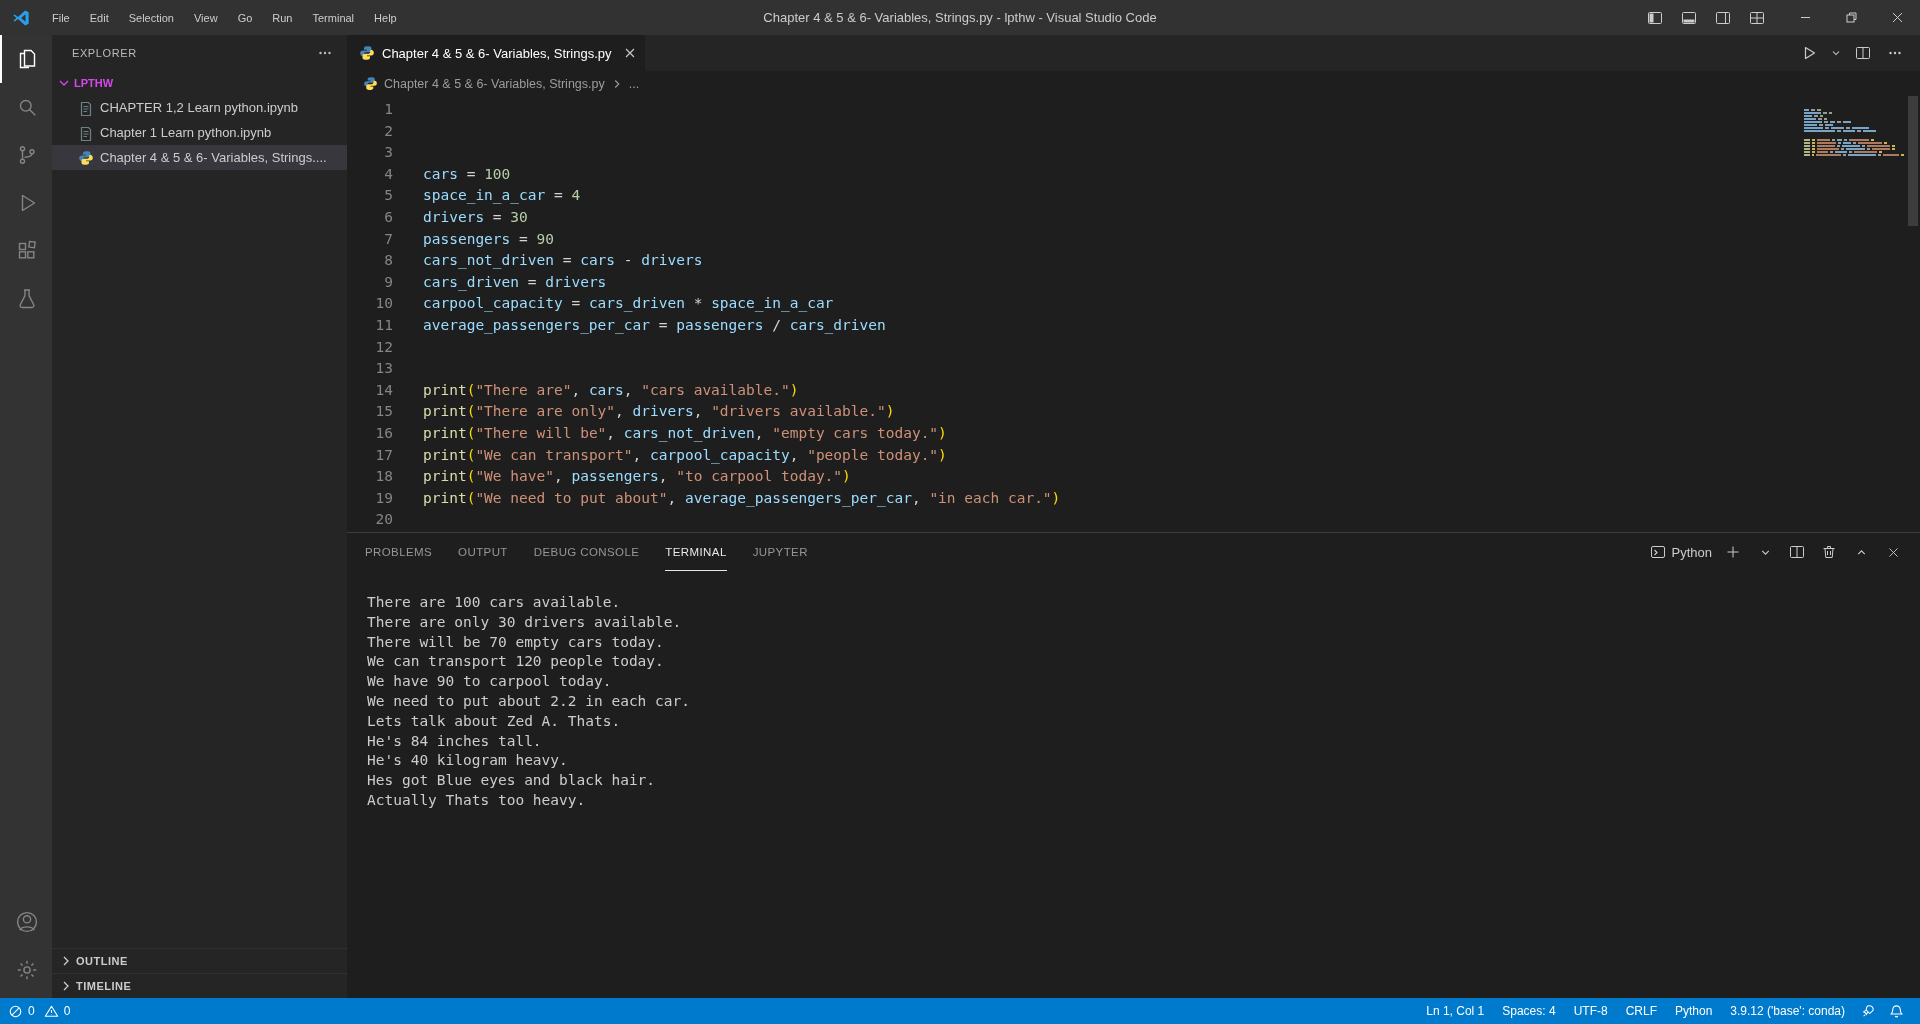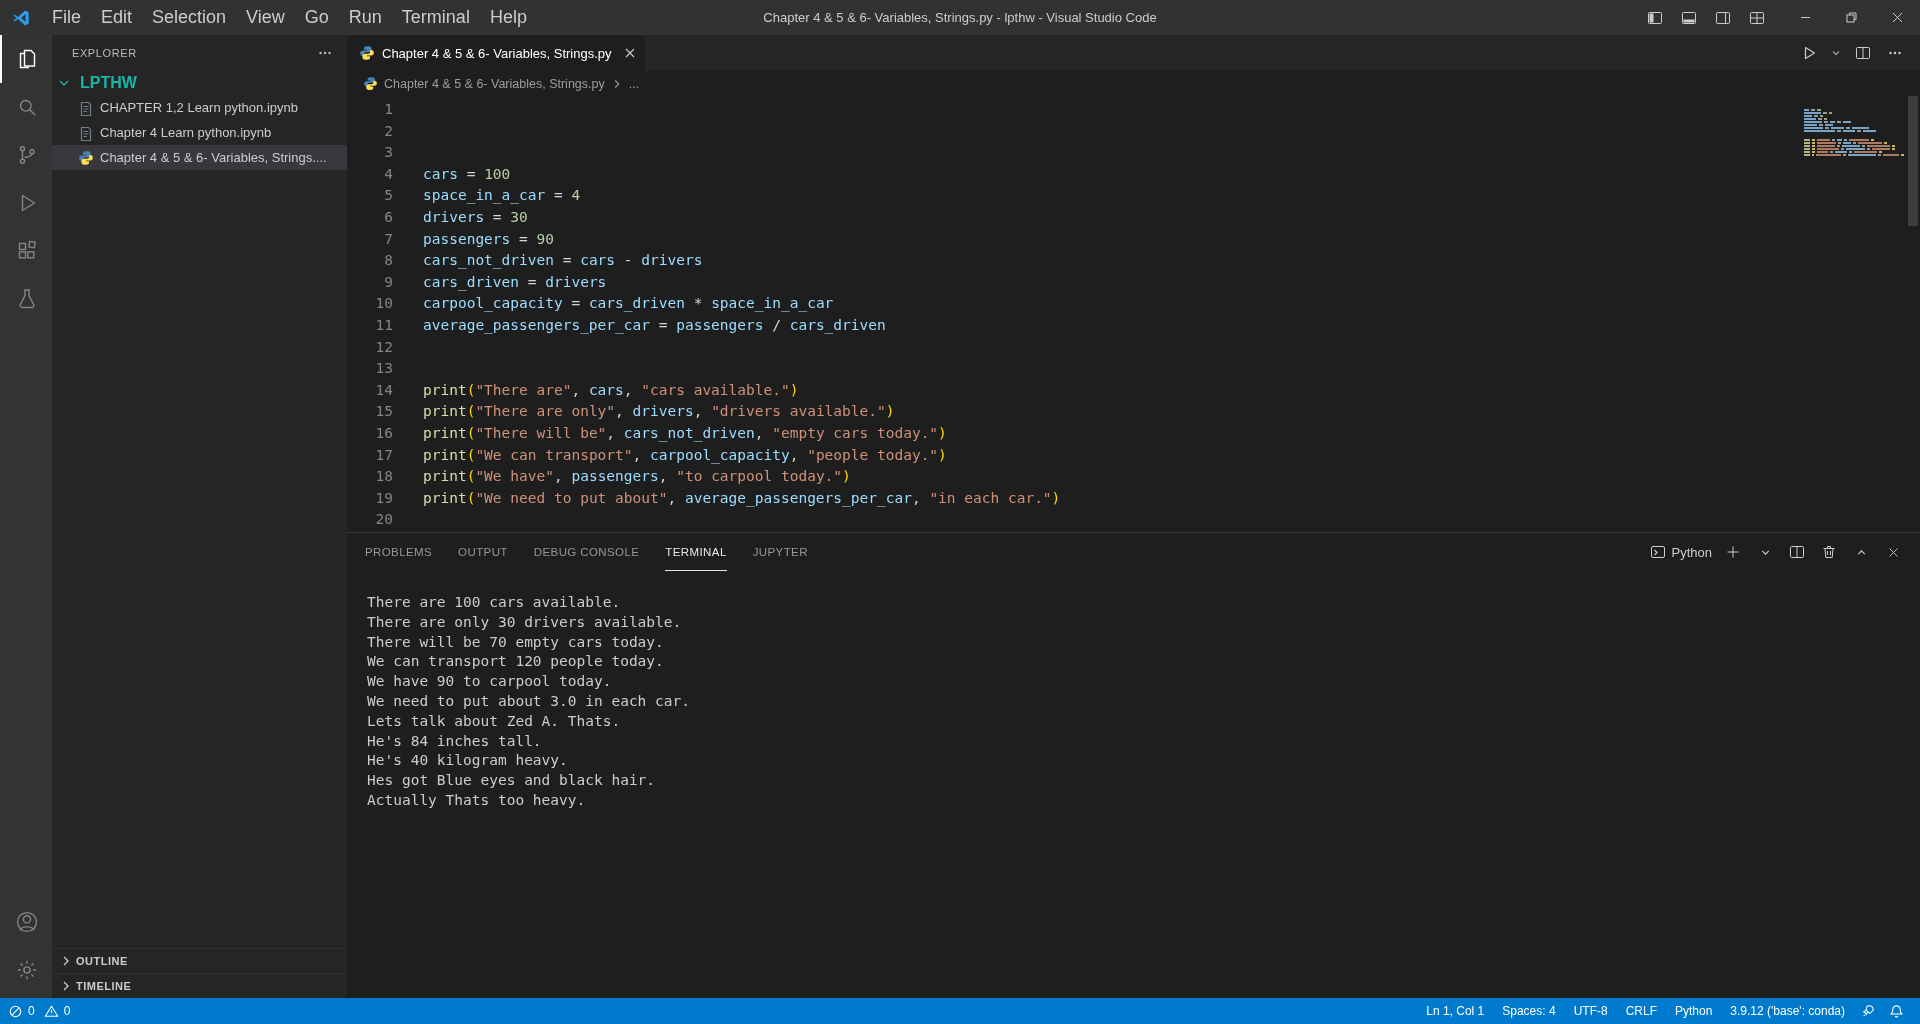--- a/index.html
+++ b/index.html
@@ -4,42 +4,42 @@
 <style>
   * { margin:0; padding:0; box-sizing:border-box; user-select:none; }
   html,body { width:1920px; height:1024px; overflow:hidden; background:#1e1e1e;
               font-family:"Liberation Sans", sans-serif; color:#cccccc; }
   .window { width:1920px; height:1024px; display:flex; flex-direction:column; }
 
   
   .titlebar { height:35px; background:#323233; display:flex; align-items:center; position:relative; flex-shrink:0; }
   .logo { width:42px; display:flex; justify-content:center; align-items:center; }
   .menubar { display:flex; height:100%; }
-  .menu-item { padding:0 10px; font-size:18px; color:#cccccc; display:flex; align-items:center; cursor:default; }
+  .menu-item { padding:0 10px; font-size:11px; color:#cccccc; display:flex; align-items:center; cursor:default; }
   .window-title { position:absolute; left:50%; transform:translateX(-50%); font-size:13px; color:#cccccc; pointer-events:none; white-space:nowrap; }
   .titlebar-right { margin-left:auto; display:flex; align-items:center; height:100%; }
   .layout-controls { display:flex; align-items:center; gap:4px; padding-right:10px; }
   .layout-btn { width:30px; height:30px; display:flex; align-items:center; justify-content:center; color:#cccccc; }
   .win-controls { display:flex; height:100%; }
   .win-btn { width:46px; height:35px; display:flex; align-items:center; justify-content:center; color:#cccccc; }
 
   
   .main { flex:1; display:flex; min-height:0; }
 
   
   .activitybar { width:52px; background:#333333; display:flex; flex-direction:column; align-items:stretch; flex-shrink:0; }
   .act-item { height:48px; display:flex; align-items:center; justify-content:center; color:#858585; border-left:2px solid transparent; }
   .act-item.active { color:#ffffff; border-left-color:#ffffff; }
   .act-bottom { margin-top:auto; padding-bottom:4px; }
 
   
   .sidebar { width:295px; background:#252526; display:flex; flex-direction:column; flex-shrink:0; overflow:hidden; }
   .sidebar-header { height:36px; display:flex; align-items:center; padding:0 14px 0 20px; font-size:11px; letter-spacing:.6px; color:#bbbbbb; }
   .sidebar-header .spacer { flex:1; }
-  .workspace-row { height:24px; display:flex; align-items:center; gap:8px; padding-left:4px; font-size:16px; font-weight:bold; color:#14b8a6; }
+  .workspace-row { height:24px; display:flex; align-items:center; gap:2px; padding-left:4px; font-size:11px; font-weight:bold; color:#d946ef; }
   .file-list { display:flex; flex-direction:column; }
   .file-row { height:25px; display:flex; align-items:center; gap:6px; padding-left:26px; font-size:13px; color:#cccccc; white-space:nowrap; overflow:hidden; }
   .file-row.selected { background:#37373d; }
   .file-icon { width:16px; height:16px; display:flex; flex-shrink:0; }
   .file-label { overflow:hidden; text-overflow:clip; white-space:nowrap; }
   .sidebar-sections { margin-top:auto; }
   .section-row { height:25px; display:flex; align-items:center; gap:2px; padding-left:6px; font-size:11px; font-weight:bold; letter-spacing:.5px; color:#cccccc; border-top:1px solid rgba(255,255,255,.06); }
   .section-row .chev { color:#cccccc; }
 
   
@@ -247,21 +247,21 @@
             </span>
             <span class="file-label">CHAPTER 1,2 Learn python.ipynb</span>
           </div>
           <div class="file-row">
             <span class="file-icon">
               <svg width="16" height="16" viewBox="0 0 16 16">
                 <path d="M3.5 2.5h7l2 2v11h-9z" fill="none" stroke="#6d8086" stroke-width="1.2"></path>
                 <path d="M5.5 6.5h5M5.5 9h5M5.5 11.5h3.5" stroke="#6d8086" stroke-width="1"></path>
               </svg>
             </span>
-            <span class="file-label">Chapter 4 Learn python.ipynb</span>
+            <span class="file-label">Chapter 1 Learn python.ipynb</span>
           </div>
           <div class="file-row selected">
             <span class="file-icon">
               <svg width="16" height="16" viewBox="0 0 16 16">
                 <path d="M7.9 1.2c-1.9 0-2.9.8-2.9 2v1.6h3v.8H3.6c-1.4 0-2.4 1-2.4 2.7 0 1.6 1 2.6 2.4 2.6h1.2V9.3c0-1.3 1.1-2.1 2.5-2.1h3c1.3 0 2.2-.9 2.2-2.2V3.2c0-1.2-1.1-2-2.7-2z" fill="#4584b6"></path>
                 <path d="M8.1 14.8c1.9 0 2.9-.8 2.9-2v-1.6H8v-.8h4.4c1.4 0 2.4-1 2.4-2.7 0-1.6-1-2.6-2.4-2.6h-1.2v1.6c0 1.3-1.1 2.1-2.5 2.1h-3c-1.3 0-2.2.9-2.2 2.2v1.8c0 1.2 1.1 2 2.7 2z" fill="#ffde57"></path>
               </svg>
             </span>
             <span class="file-label">Chapter 4 &amp; 5 &amp; 6- Variables, Strings....</span>
           </div>
@@ -597,21 +597,21 @@
                 </svg>
             </div>
           </div>
         </div>
         <div class="terminal">
             <div class="term-line">There are 100 cars available.</div>
             <div class="term-line">There are only 30 drivers available.</div>
             <div class="term-line">There will be 70 empty cars today.</div>
             <div class="term-line">We can transport 120 people today.</div>
             <div class="term-line">We have 90 to carpool today.</div>
-            <div class="term-line">We need to put about 3.0 in each car.</div>
+            <div class="term-line">We need to put about 2.2 in each car.</div>
             <div class="term-line">Lets talk about Zed A. Thats.</div>
             <div class="term-line">He's 84 inches tall.</div>
             <div class="term-line">He's 40 kilogram heavy.</div>
             <div class="term-line">Hes got Blue eyes and black hair.</div>
             <div class="term-line">Actually Thats too heavy.</div>
           </div>
       </div>
     </div>
   </div>
 

